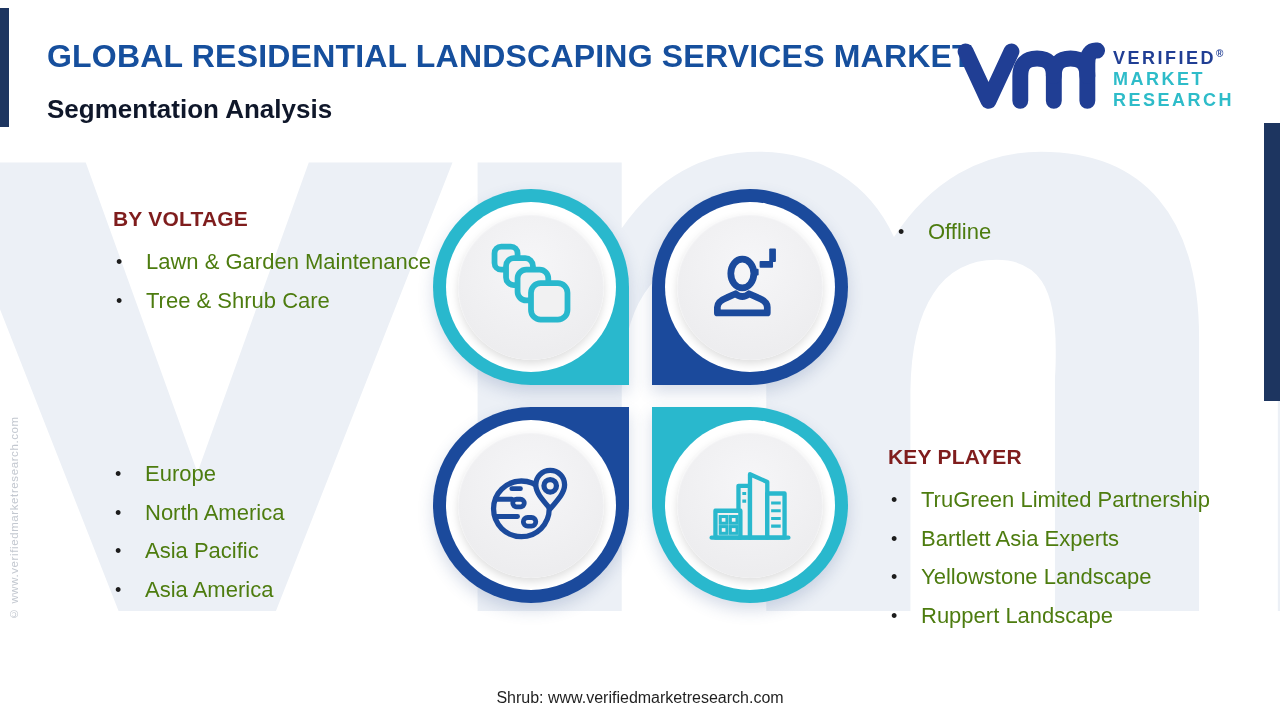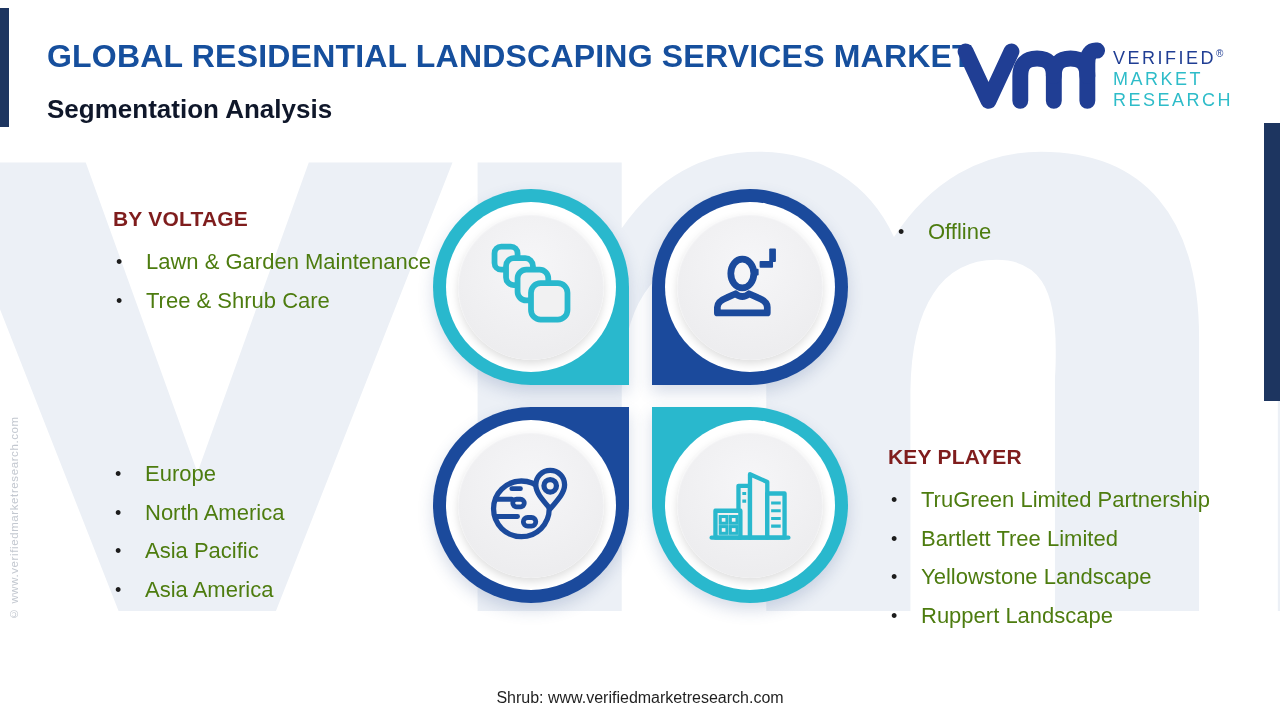--- a/index.html
+++ b/index.html
@@ -22,21 +22,21 @@
   .edge-bar-left  { position:absolute; left:0; top:8px;    width:9px;  height:119px; background:#1d3560; z-index:3; }
   .edge-bar-right { position:absolute; right:0; top:123px; width:16px; height:278px; background:#1d3560; z-index:3; }
 
   
   .title    { position:absolute; left:47px; top:38px;  z-index:4; font-size:32px; font-weight:bold; color:#164f9d; letter-spacing:0.2px; }
   .subtitle { position:absolute; left:47px; top:94px;  z-index:4; font-size:26px; font-weight:bold; color:#0f172a; }
 
   
   .logo { position:absolute; left:955px; top:34px; width:280px; height:86px; z-index:4; display:flex; align-items:center; }
   .logo-mark { width:150px; height:80px; flex:0 0 auto; }
-  .logo-text { margin-left:8px; font-weight:normal; font-size:18px; line-height:21px; letter-spacing:2.5px; }
+  .logo-text { margin-left:8px; font-weight:bold; font-size:18px; line-height:21px; letter-spacing:2.5px; }
   .logo-text .l1 { color:#203e94; }
   .logo-text .l2, .logo-text .l3 { color:#2ebcc9; }
   .logo-text sup { font-size:10px; letter-spacing:0; color:#203e94; }
 
   
   .tear { position:absolute; width:196px; height:196px; z-index:2; box-shadow:0 7px 16px rgba(50,80,140,0.20); }
   .tear.teal { background:#29b8cd; }
   .tear.navy { background:#1b4a9c; }
   .tear.tl { left:433px; top:189px; border-radius:50% 50% 0 50%; }
   .tear.tr { left:652px; top:189px; border-radius:50% 50% 50% 0; }
@@ -182,21 +182,21 @@
       <li>North America</li>
       <li>Asia Pacific</li>
       <li>Asia America</li>
     </ul>
   </div>
 
   <div class="section sec-key">
     <h2>KEY PLAYER</h2>
     <ul>
       <li>TruGreen Limited Partnership</li>
-      <li>Bartlett Tree Limited</li>
+      <li>Bartlett Asia Experts</li>
       <li>Yellowstone Landscape</li>
       <li>Ruppert Landscape</li>
     </ul>
   </div>
 
   <div class="source">Shrub: www.verifiedmarketresearch.com</div>
 
 </div>
 
 </body></html>

